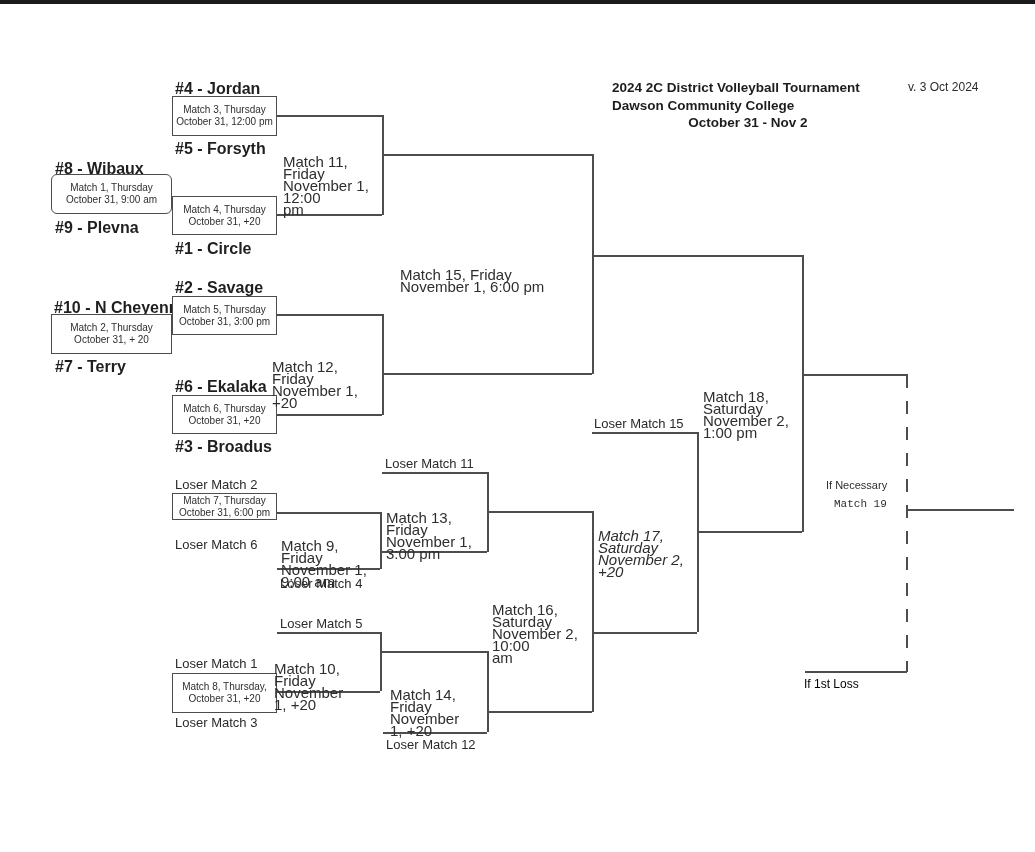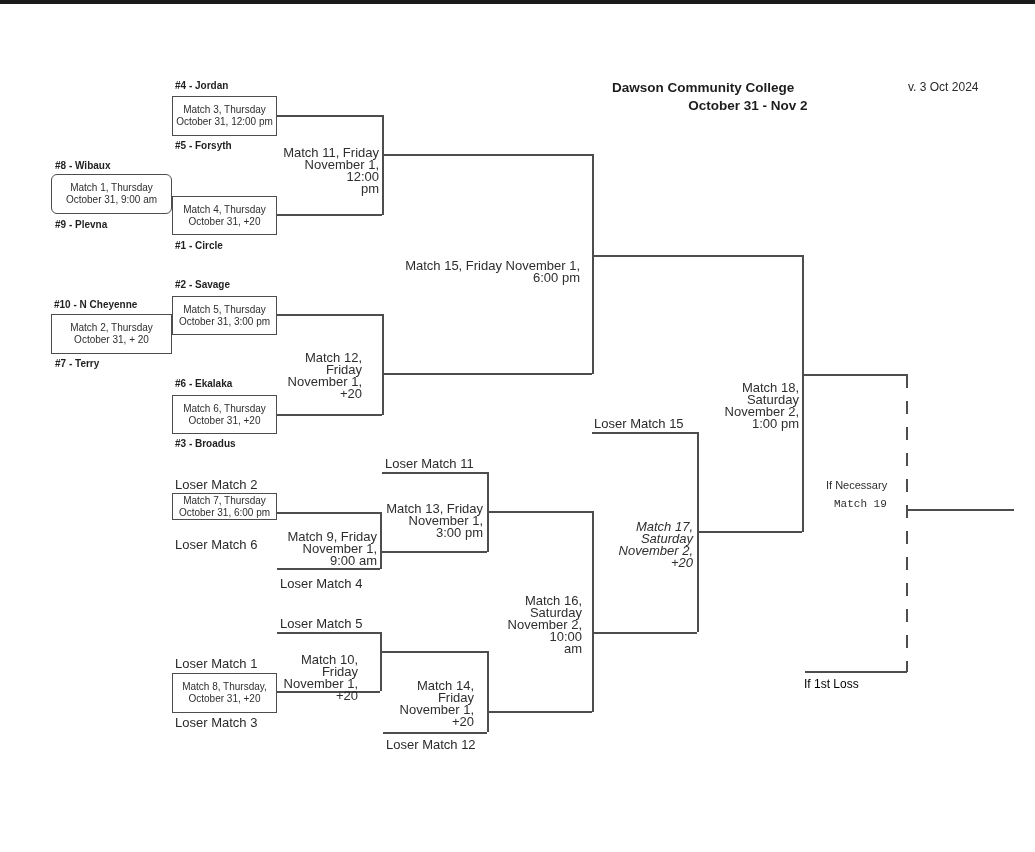--- a/index.html
+++ b/index.html
@@ -14,36 +14,37 @@
   }
   .topbar{position:absolute;left:0;top:0;width:1035px;height:4px;background:var(--topbar);}
   .hline{position:absolute;height:1.5px;background:var(--line);}
   .vline{position:absolute;width:1.5px;background:var(--line);}
   .dashv{position:absolute;width:1.6px;background:repeating-linear-gradient(to bottom,var(--line) 0 13px,transparent 13px 26px);}
   .box{
     position:absolute;border:1.5px solid var(--line);box-sizing:border-box;background:#fff;
     display:flex;flex-direction:column;align-items:center;justify-content:center;
   }
   .mtext{font-size:10px;line-height:12px;text-align:center;color:#2e2e2e;white-space:nowrap;}
-  .mfloat{position:absolute;font-size:13px;line-height:12px;text-align:right;color:#2e2e2e;}
-  .seed{position:absolute;font-weight:bold;font-size:10px;white-space:nowrap;color:#1f1f1f;}
+  .mfloat{position:absolute;font-size:15px;line-height:12px;text-align:left;color:#2e2e2e;margin-top:9px;}
+  .seed{position:absolute;font-weight:bold;font-size:16px;white-space:nowrap;color:#1f1f1f;}
   .feed{position:absolute;font-size:13px;white-space:nowrap;color:#2a2a2a;}
   .titleblock{position:absolute;left:612px;top:79px;width:272px;font-weight:bold;font-size:13.5px;line-height:17.5px;color:#1d1d1d;}
   .titleblock .c{text-align:center;}
   .version{position:absolute;left:908px;top:80px;font-size:12px;color:#2a2a2a;}
   .sidelabel{position:absolute;font-size:11px;color:#2e2e2e;white-space:nowrap;}
   .sidelabel2{position:absolute;font-size:12px;color:#000000;white-space:nowrap;}
 </style>
 </head>
 <body>
 
 <div id="page">
   <div class="topbar"></div>
 
   <div class="titleblock">
+    <div>2024 2C District Volleyball Tournament</div>
     <div>Dawson Community College</div>
     <div class="c">October 31 - Nov 2</div>
   </div>
   <div class="version">v. 3 Oct 2024</div>
 
   <div class="seed" style="left:175px;top:80px;">#4 - Jordan</div>
   <div class="seed" style="left:175px;top:140px;">#5 - Forsyth</div>
   <div class="seed" style="left:55px;top:160px;">#8 - Wibaux</div>
   <div class="seed" style="left:55px;top:219px;">#9 - Plevna</div>
   <div class="seed" style="left:175px;top:240px;">#1 - Circle</div>

